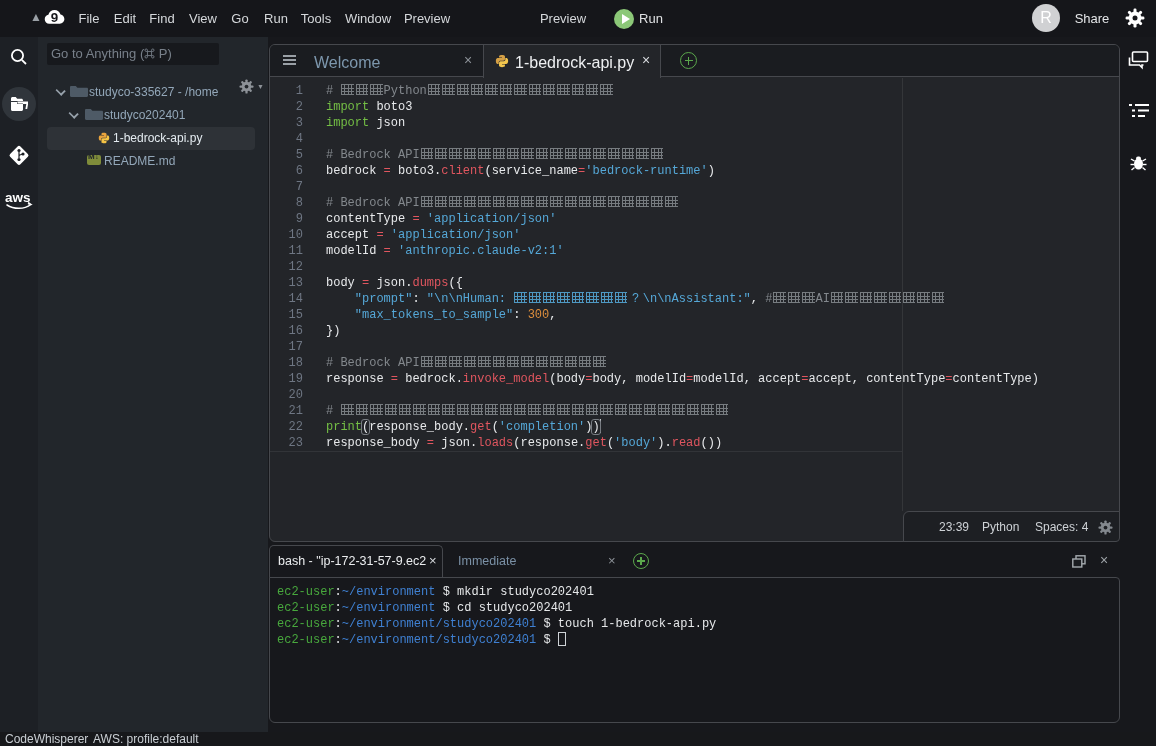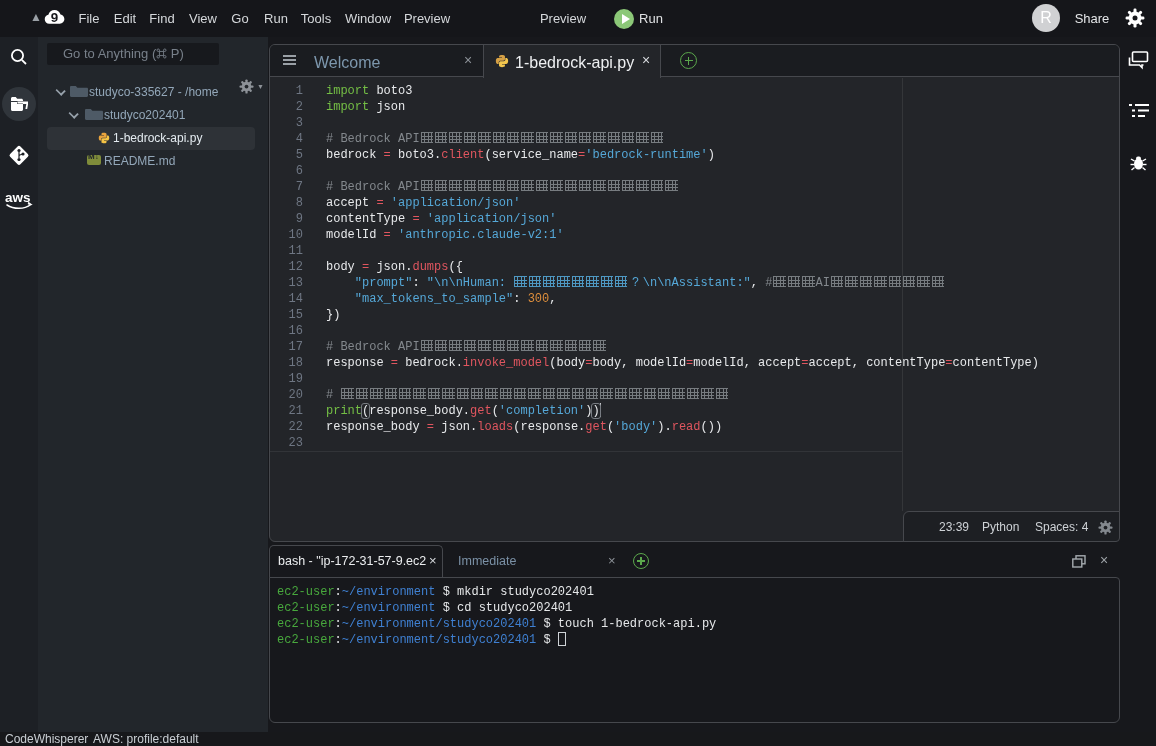--- a/index.html
+++ b/index.html
@@ -4,21 +4,21 @@
 *{margin:0;padding:0;box-sizing:border-box}
 html,body{width:1156px;height:746px;overflow:hidden;background:#17181c;font-family:"Liberation Sans",sans-serif;}
 .abs{position:absolute}
 
 #menubar{position:absolute;left:0;top:0;width:1156px;height:37px;background:#15161a;color:#d5d8db;font-size:13px}
 #menubar .mi{position:absolute;top:11px;transform:translateX(-50%);white-space:nowrap}
 
 #lstrip{position:absolute;left:0;top:37px;width:38px;height:695px;background:#1d2025}
 
 #tree{position:absolute;left:38px;top:37px;width:230px;height:695px;background:#22262b}
-#goto{position:absolute;left:47px;top:43px;width:172px;height:22px;background:#17191d;color:#78808a;font-size:13px;line-height:22px;padding-left:16px;border-radius:2px}
+#goto{position:absolute;left:47px;top:43px;width:172px;height:22px;background:#17191d;color:#78808a;font-size:13px;line-height:22px;padding-left:4px;border-radius:2px}
 .trow{position:absolute;color:#93a7b9;font-size:12px;white-space:nowrap}
 .tchev{position:absolute;width:8px;height:8px}
 .tchev::before{content:"";position:absolute;left:0;top:0;width:6px;height:6px;border-right:2px solid #97a1ab;border-bottom:2px solid #97a1ab;transform:rotate(45deg) scale(1,.8);transform-origin:60% 60%}
 
 #edpanel{position:absolute;left:269px;top:44px;width:851px;height:498px;background:#232529;border:1px solid #46484d;border-radius:6px}
 #edtabs{position:absolute;left:270px;top:45px;width:849px;height:32px;background:#1a1c20;border-bottom:1px solid #46484d;border-radius:5px 5px 0 0}
 #margin80{position:absolute;left:902px;top:78px;width:1px;height:433px;background:rgba(255,255,255,0.08)}
 #gutter{position:absolute;left:270px;top:83px;width:33px;text-align:right;color:#6e7683;font:12px "Liberation Mono",monospace;line-height:16px;white-space:pre}
 #code{position:absolute;left:326px;top:83px;font:12px "Liberation Mono",monospace;line-height:16px;color:#e8eaec}
 #code .ln{height:16px;white-space:pre}
@@ -179,29 +179,30 @@
 15
 16
 17
 18
 19
 20
 21
 22
 23</div>
 <div id="code">
+<div class="ln c"># <i class="cj"></i><i class="cj"></i><i class="cj"></i>Python<i class="cj"></i><i class="cj"></i><i class="cj"></i><i class="cj"></i><i class="cj"></i><i class="cj"></i><i class="cj"></i><i class="cj"></i><i class="cj"></i><i class="cj"></i><i class="cj"></i><i class="cj"></i><i class="cj"></i></div>
 <div class="ln"><span class="k">import</span> boto3</div>
 <div class="ln"><span class="k">import</span> json</div>
 <div class="ln"></div>
 <div class="ln c"># Bedrock API<i class="cj"></i><i class="cj"></i><i class="cj"></i><i class="cj"></i><i class="cj"></i><i class="cj"></i><i class="cj"></i><i class="cj"></i><i class="cj"></i><i class="cj"></i><i class="cj"></i><i class="cj"></i><i class="cj"></i><i class="cj"></i><i class="cj"></i><i class="cj"></i><i class="cj"></i></div>
 <div class="ln">bedrock <span class="r">=</span> boto3.<span class="r">client</span>(service_name<span class="r">=</span><span class="s">'bedrock-runtime'</span>)</div>
 <div class="ln"></div>
 <div class="ln c"># Bedrock API<i class="cj"></i><i class="cj"></i><i class="cj"></i><i class="cj"></i><i class="cj"></i><i class="cj"></i><i class="cj"></i><i class="cj"></i><i class="cj"></i><i class="cj"></i><i class="cj"></i><i class="cj"></i><i class="cj"></i><i class="cj"></i><i class="cj"></i><i class="cj"></i><i class="cj"></i><i class="cj"></i></div>
+<div class="ln">contentType <span class="r">=</span> <span class="s">'application/json'</span></div>
 <div class="ln">accept <span class="r">=</span> <span class="s">'application/json'</span></div>
-<div class="ln">contentType <span class="r">=</span> <span class="s">'application/json'</span></div>
 <div class="ln">modelId <span class="r">=</span> <span class="s">'anthropic.claude-v2:1'</span></div>
 <div class="ln"></div>
 <div class="ln">body <span class="r">=</span> json.<span class="r">dumps</span>({</div>
 <div class="ln">    <span class="s">"prompt"</span>: <span class="s">"\n\nHuman: <i class="cj"></i><i class="cj"></i><i class="cj"></i><i class="cj"></i><i class="cj"></i><i class="cj"></i><i class="cj"></i><i class="cj"></i><span style="display:inline-block;width:14.4px;text-align:center">?</span>\n\nAssistant:"</span>, <span class="c">#<i class="cj"></i><i class="cj"></i><i class="cj"></i>AI<i class="cj"></i><i class="cj"></i><i class="cj"></i><i class="cj"></i><i class="cj"></i><i class="cj"></i><i class="cj"></i><i class="cj"></i></span></div>
 <div class="ln">    <span class="s">"max_tokens_to_sample"</span>: <span class="o">300</span>,</div>
 <div class="ln">})</div>
 <div class="ln"></div>
 <div class="ln c"># Bedrock API<i class="cj"></i><i class="cj"></i><i class="cj"></i><i class="cj"></i><i class="cj"></i><i class="cj"></i><i class="cj"></i><i class="cj"></i><i class="cj"></i><i class="cj"></i><i class="cj"></i><i class="cj"></i><i class="cj"></i></div>
 <div class="ln">response <span class="r">=</span> bedrock.<span class="r">invoke_model</span>(body<span class="r">=</span>body, modelId<span class="r">=</span>modelId, accept<span class="r">=</span>accept, contentType<span class="r">=</span>contentType)</div>
 <div class="ln"></div>

